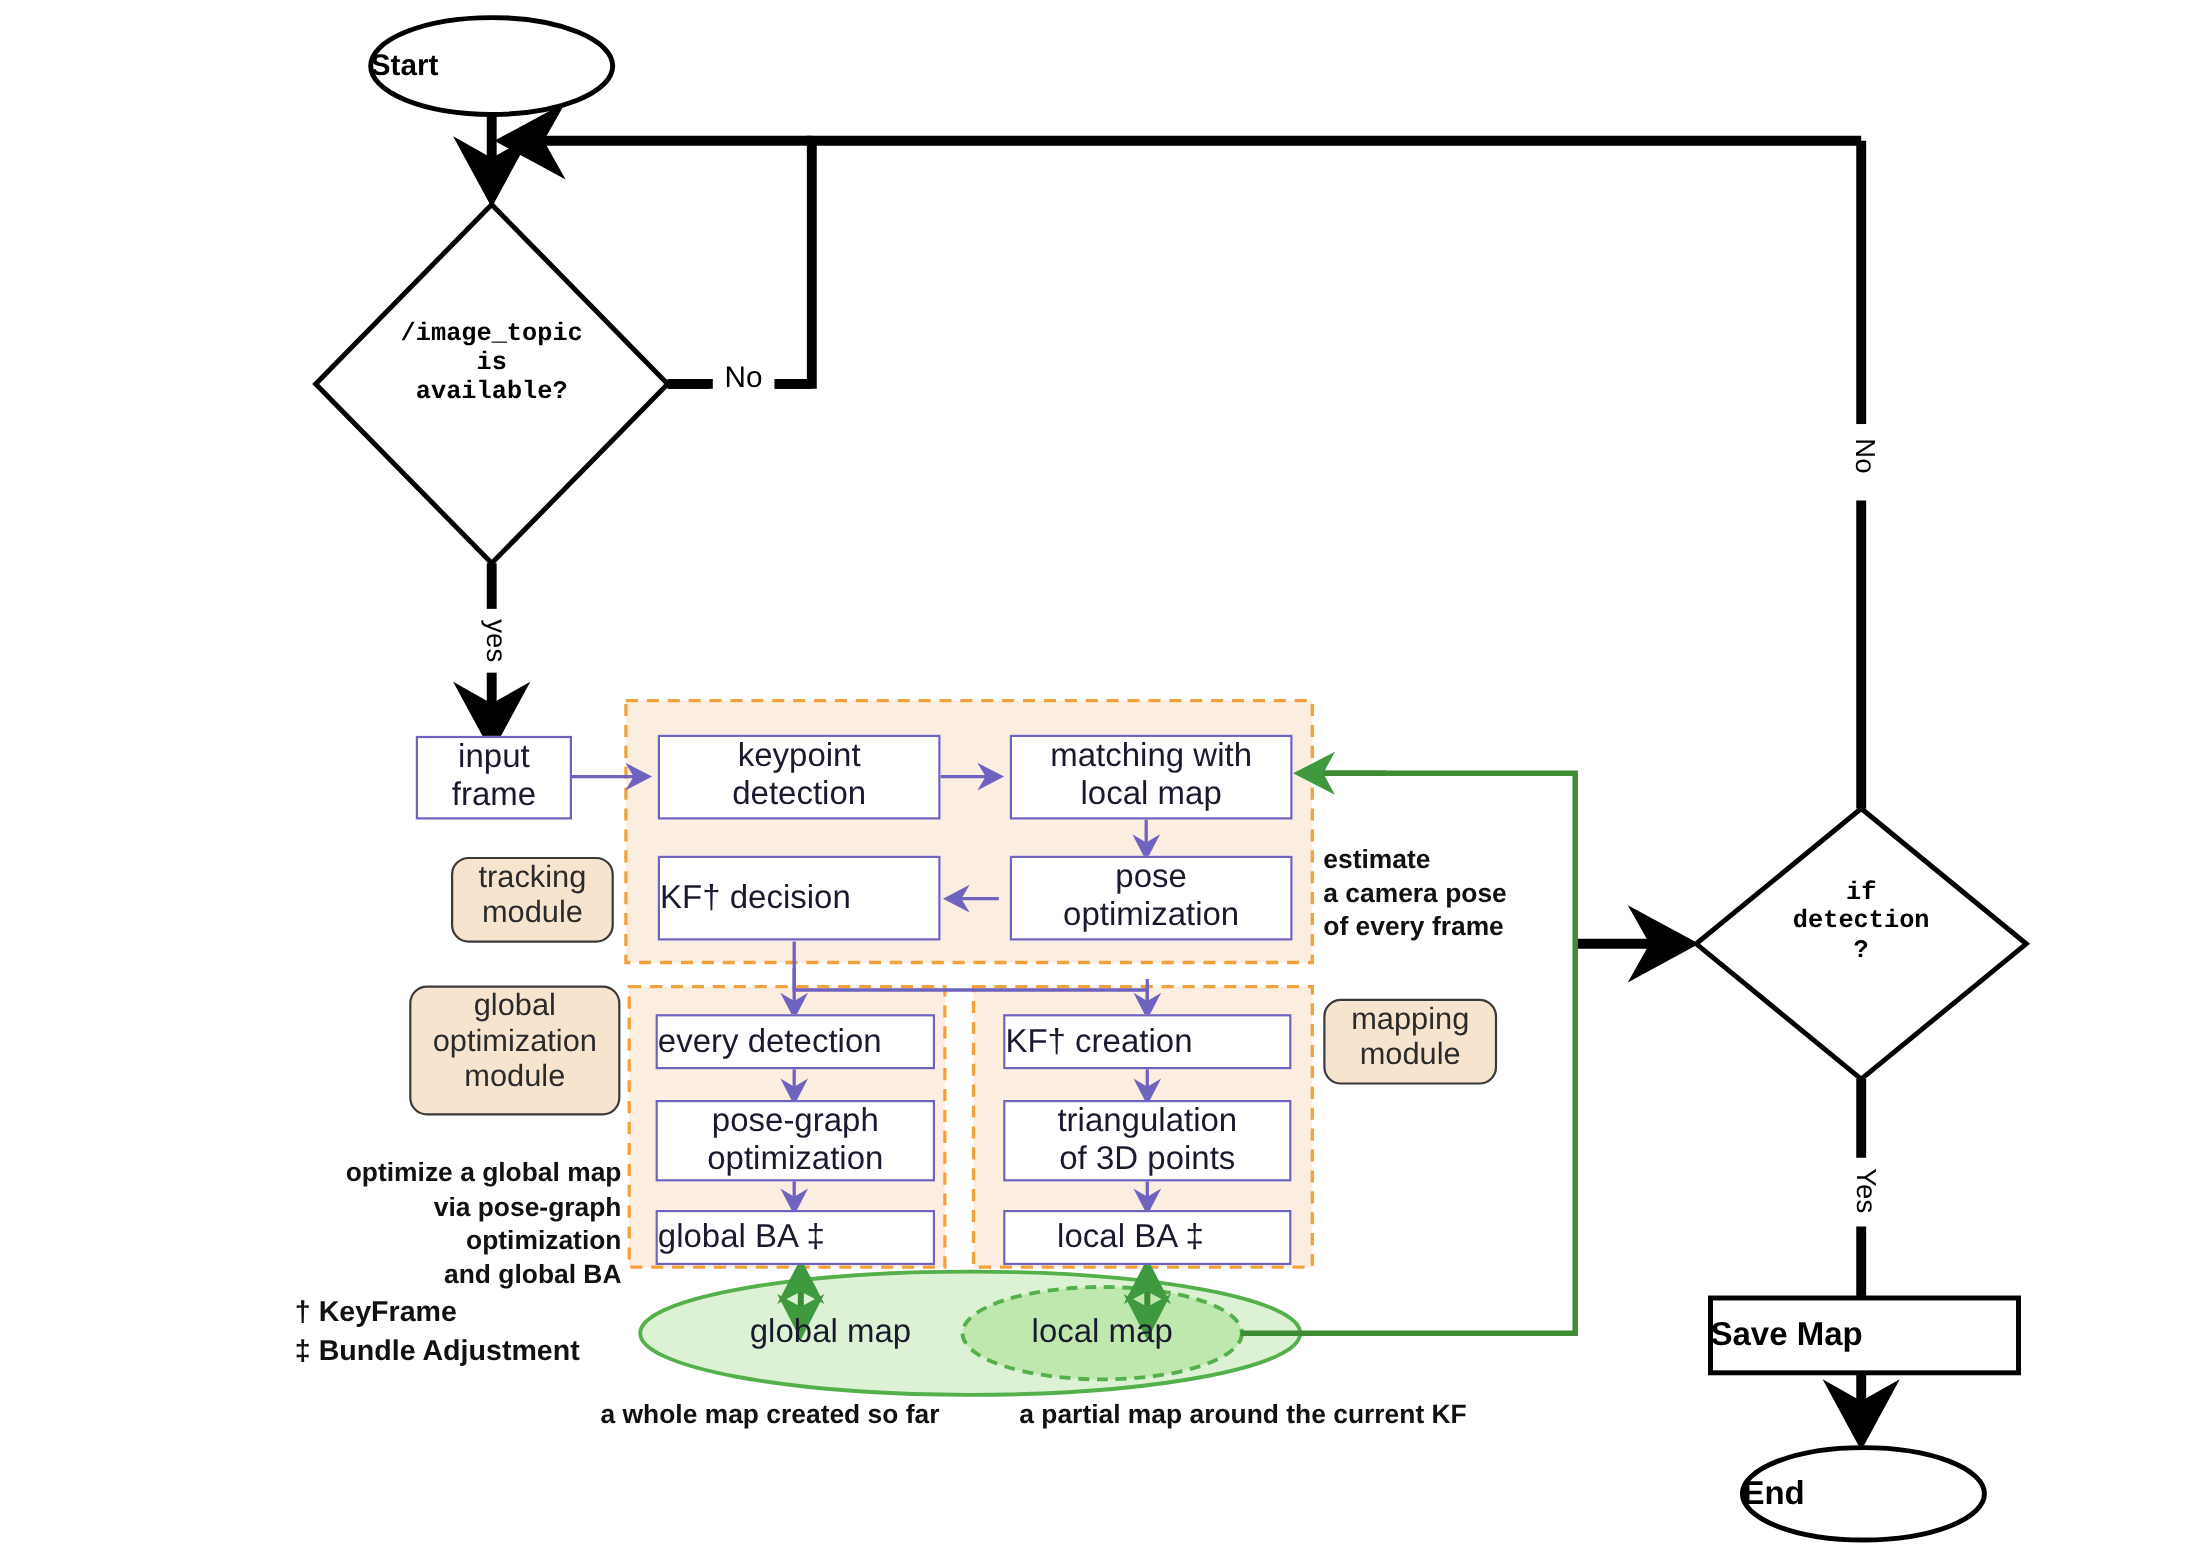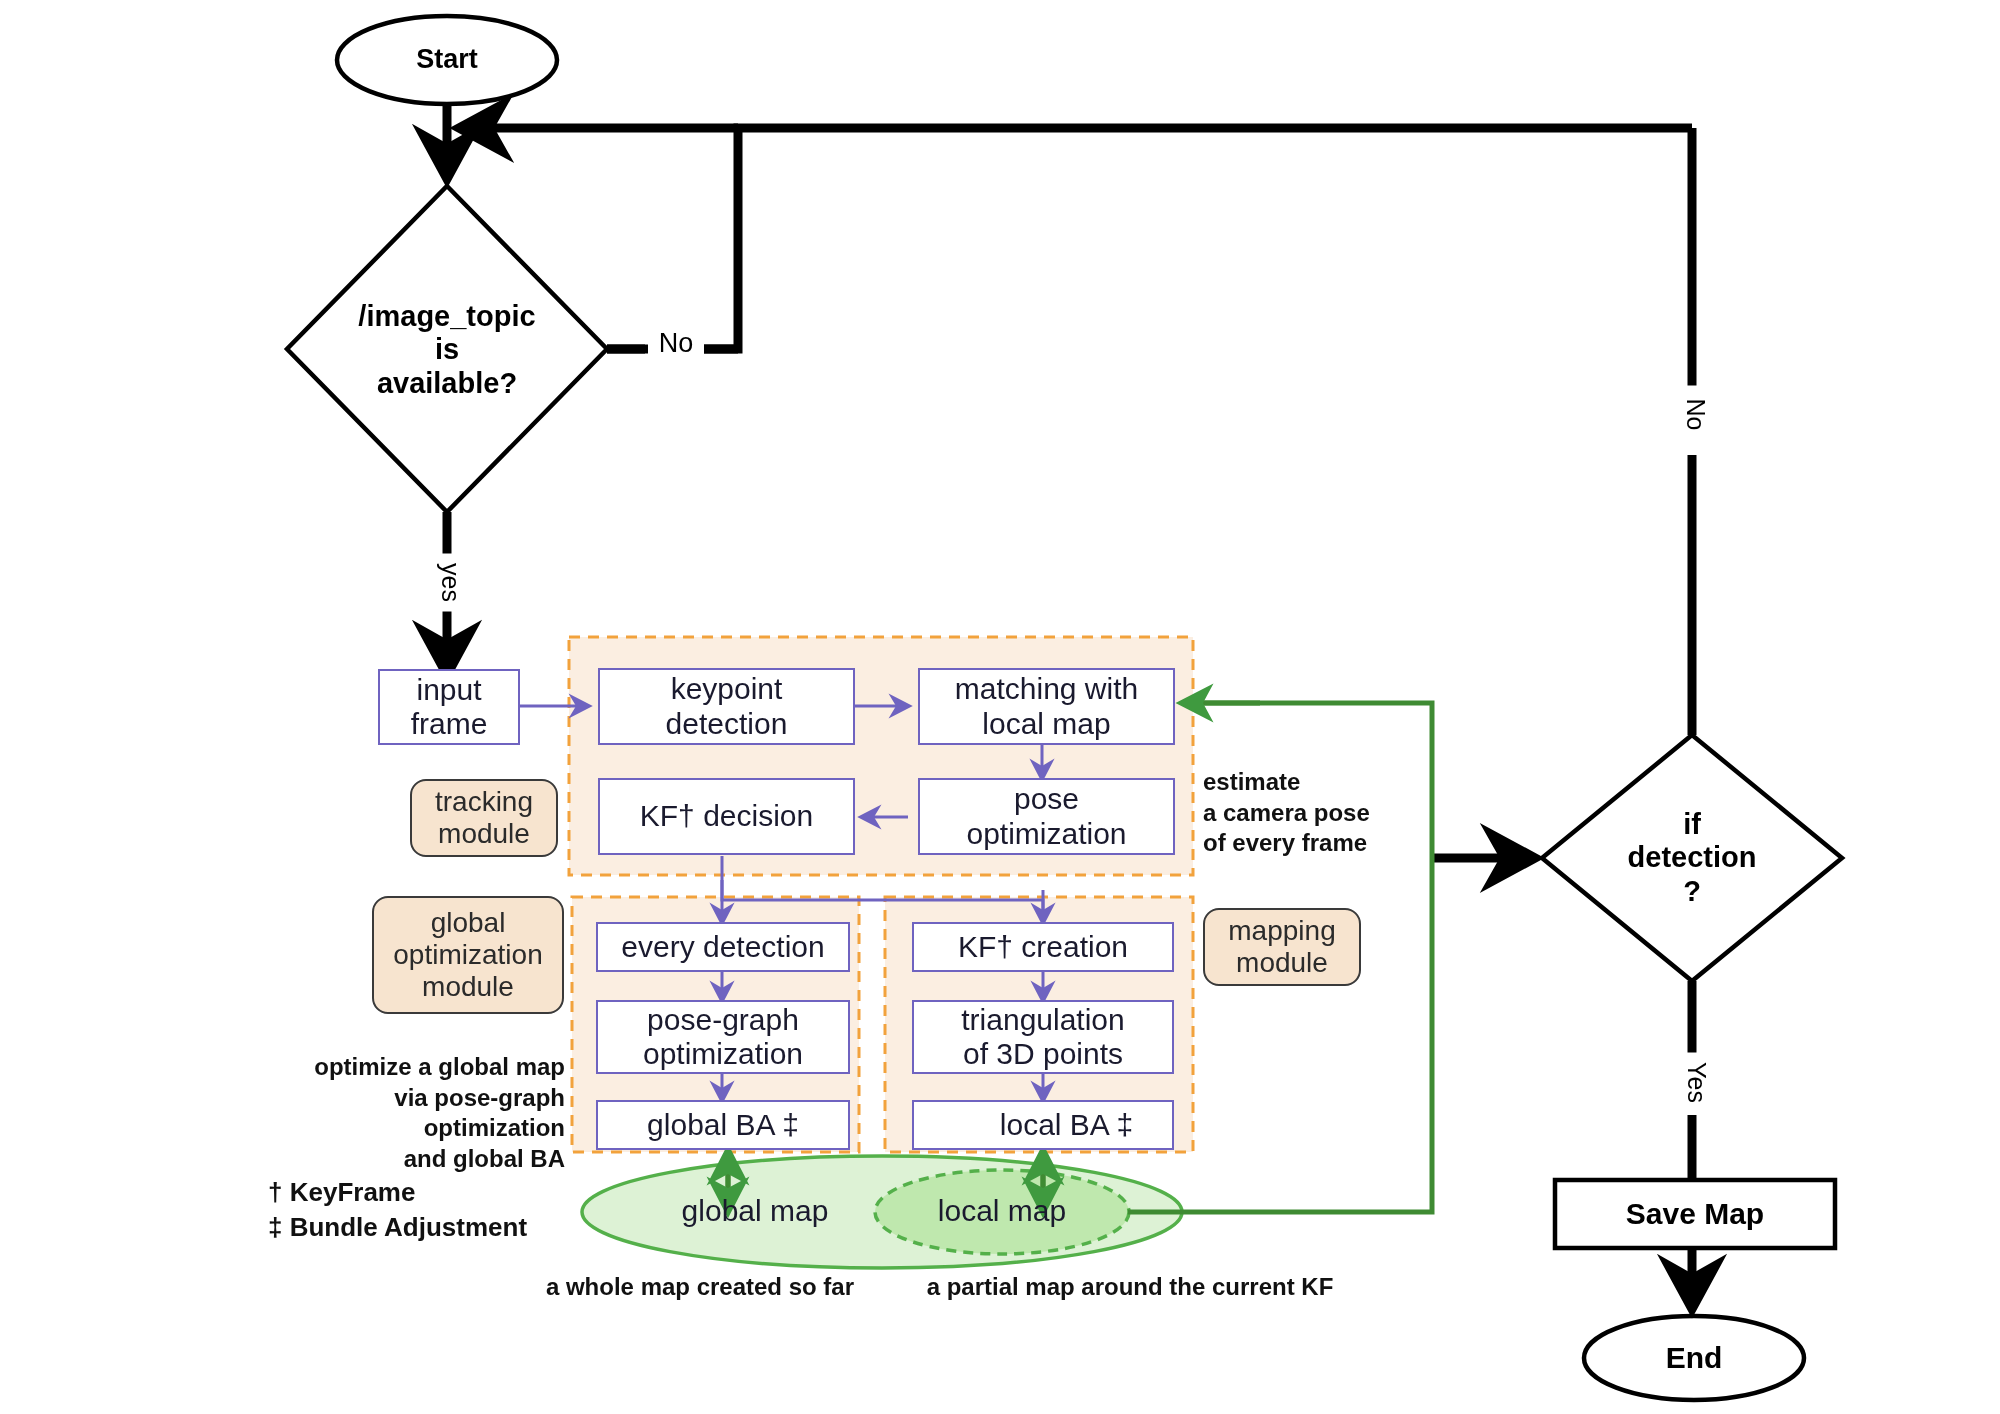--- a/index.html
+++ b/index.html
@@ -2,26 +2,26 @@
 <html><head>
 <meta charset="utf-8">
 <style>
   html,body{margin:0;padding:0;background:#fff;}
   body{width:2000px;height:1414px;position:relative;overflow:hidden;
        font-family:"Liberation Sans", sans-serif;color:#000;}
   #stage{position:absolute;left:0;top:0;width:2000px;height:1414px;}
   svg#wires{position:absolute;left:0;top:0;width:2000px;height:1414px;}
 
   .node{position:absolute;box-sizing:border-box;display:flex;align-items:center;
-        justify-content:center;text-align:center;line-height:1.15;}
+        justify-content:flex-start;text-align:center;line-height:1.15;}
 
   
   .terminator{border:4px solid #000;border-radius:50%;background:#fff;
               font-weight:bold;font-size:27px;}
-  .diamond-label{font-weight:bold;font-size:29px;background:transparent;}
+  .diamond-label{font-weight:bold;font-size:23px;background:transparent;font-family:Liberation Mono, monospace;}
 
   
   .pbox{border:2.2px solid #6f63c0;background:#fff;font-size:30px;color:#1a1a2e;}
 
   
   .pill{border:2.5px solid #3a3a3a;border-radius:16px;background:#f7e4cf;
         font-size:28px;color:#2b2b2b;}
 
   
   .anno{position:absolute;font-size:24px;font-weight:bold;color:#111;line-height:1.28;}

